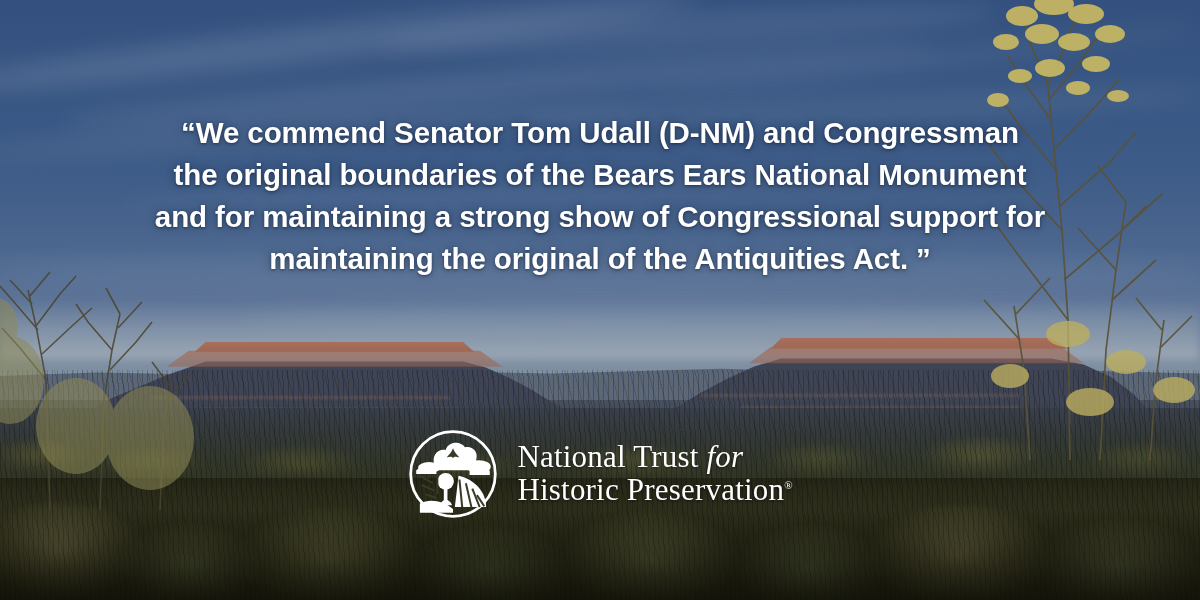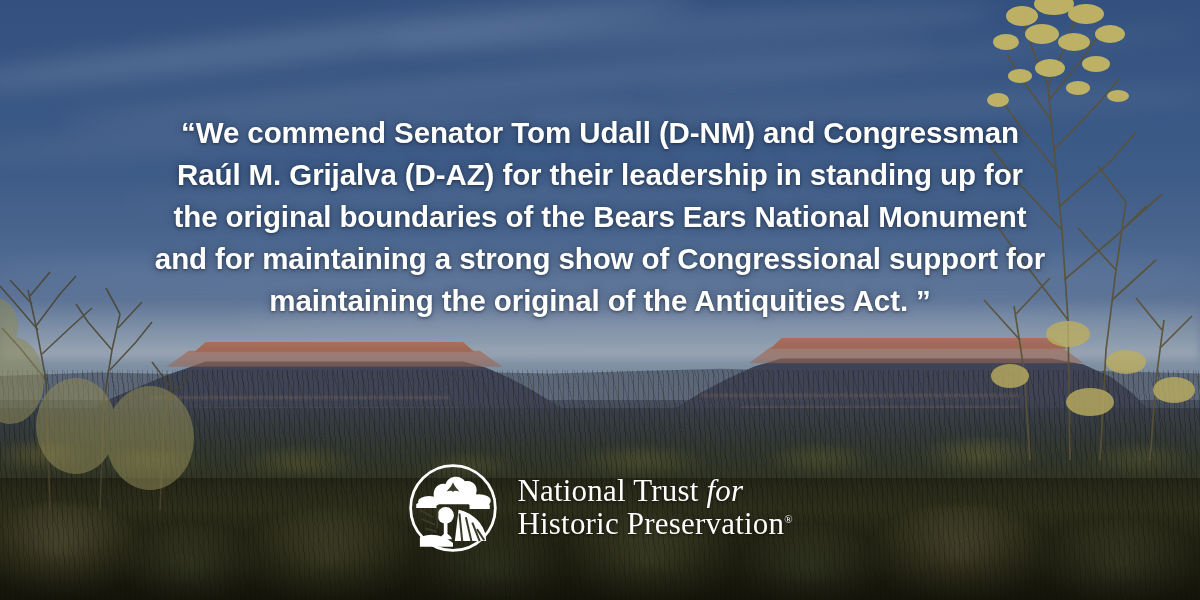--- a/index.html
+++ b/index.html
@@ -177,21 +177,21 @@
     line-height:42px;
     letter-spacing:-0.1px;
     text-shadow:0 1px 3px rgba(12,22,40,0.55), 0 0 10px rgba(12,22,40,0.35);
     padding:0 120px;
     z-index:6;
   }
   .quote .ln { display:block; white-space:nowrap; }
 
   
   .logo {
-    position:absolute; left:0; top:462px; width:1200px;
+    position:absolute; left:0; top:428px; width:1200px;
     display:flex; align-items:center; justify-content:center;
     gap:18px;
     z-index:7;
   }
   .logo-mark { width:92px; height:92px; flex:0 0 92px; }
   .logo-words {
     color:#ffffff;
     font-family:"Liberation Serif", serif;
     line-height:1.06;
     text-shadow:0 1px 3px rgba(0,0,0,0.55);
@@ -313,21 +313,20 @@
       <ellipse cx="118" cy="344" rx="22" ry="13"></ellipse>
       <ellipse cx="176" cy="372" rx="20" ry="12"></ellipse>
       <ellipse cx="60" cy="386" rx="19" ry="12"></ellipse>
       <ellipse cx="224" cy="400" rx="21" ry="13"></ellipse>
       <ellipse cx="140" cy="412" rx="24" ry="14"></ellipse>
     </g>
   </svg>
 
   <div class="quote">
     <span class="ln">“We commend Senator Tom Udall (D-NM) and Congressman</span>
-    <span class="ln">Raúl M. Grijalva (D-AZ) for their leadership in standing up for</span>
     <span class="ln">the original boundaries of the Bears Ears National Monument</span>
     <span class="ln">and for maintaining a strong show of Congressional support for</span>
     <span class="ln">maintaining the original of the Antiquities Act. ”</span>
   </div>
 
   <div class="logo">
     <svg class="logo-mark" viewBox="0 0 100 100">
       <circle cx="50" cy="50" r="46" fill="none" stroke="#ffffff" stroke-width="3"></circle>
       <g fill="#ffffff">
 

